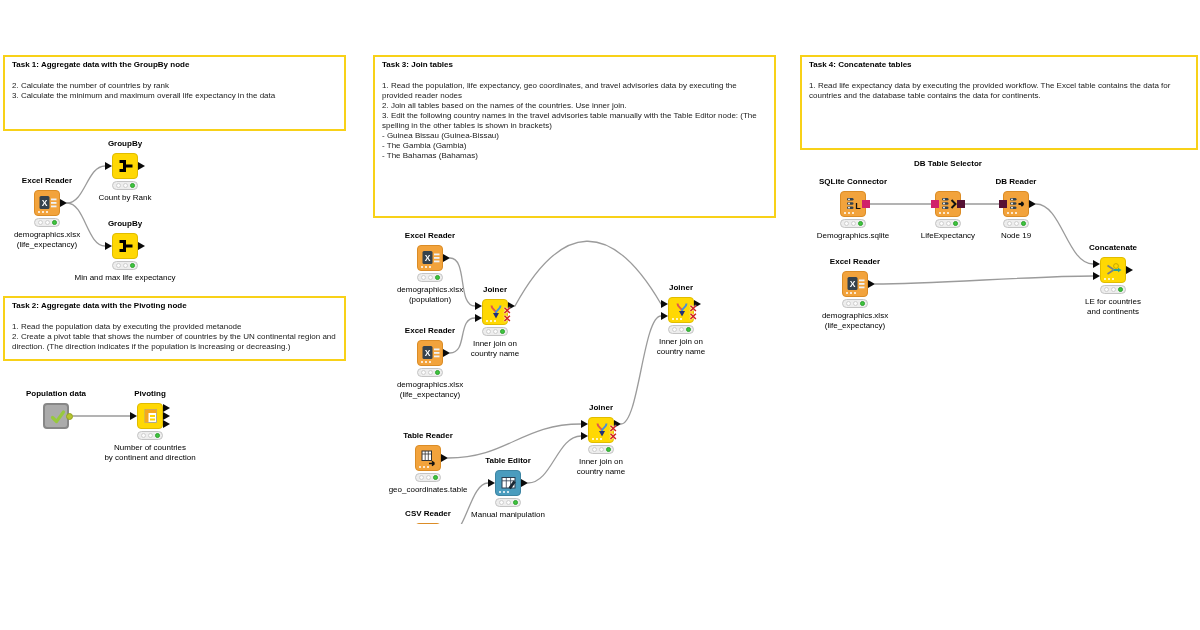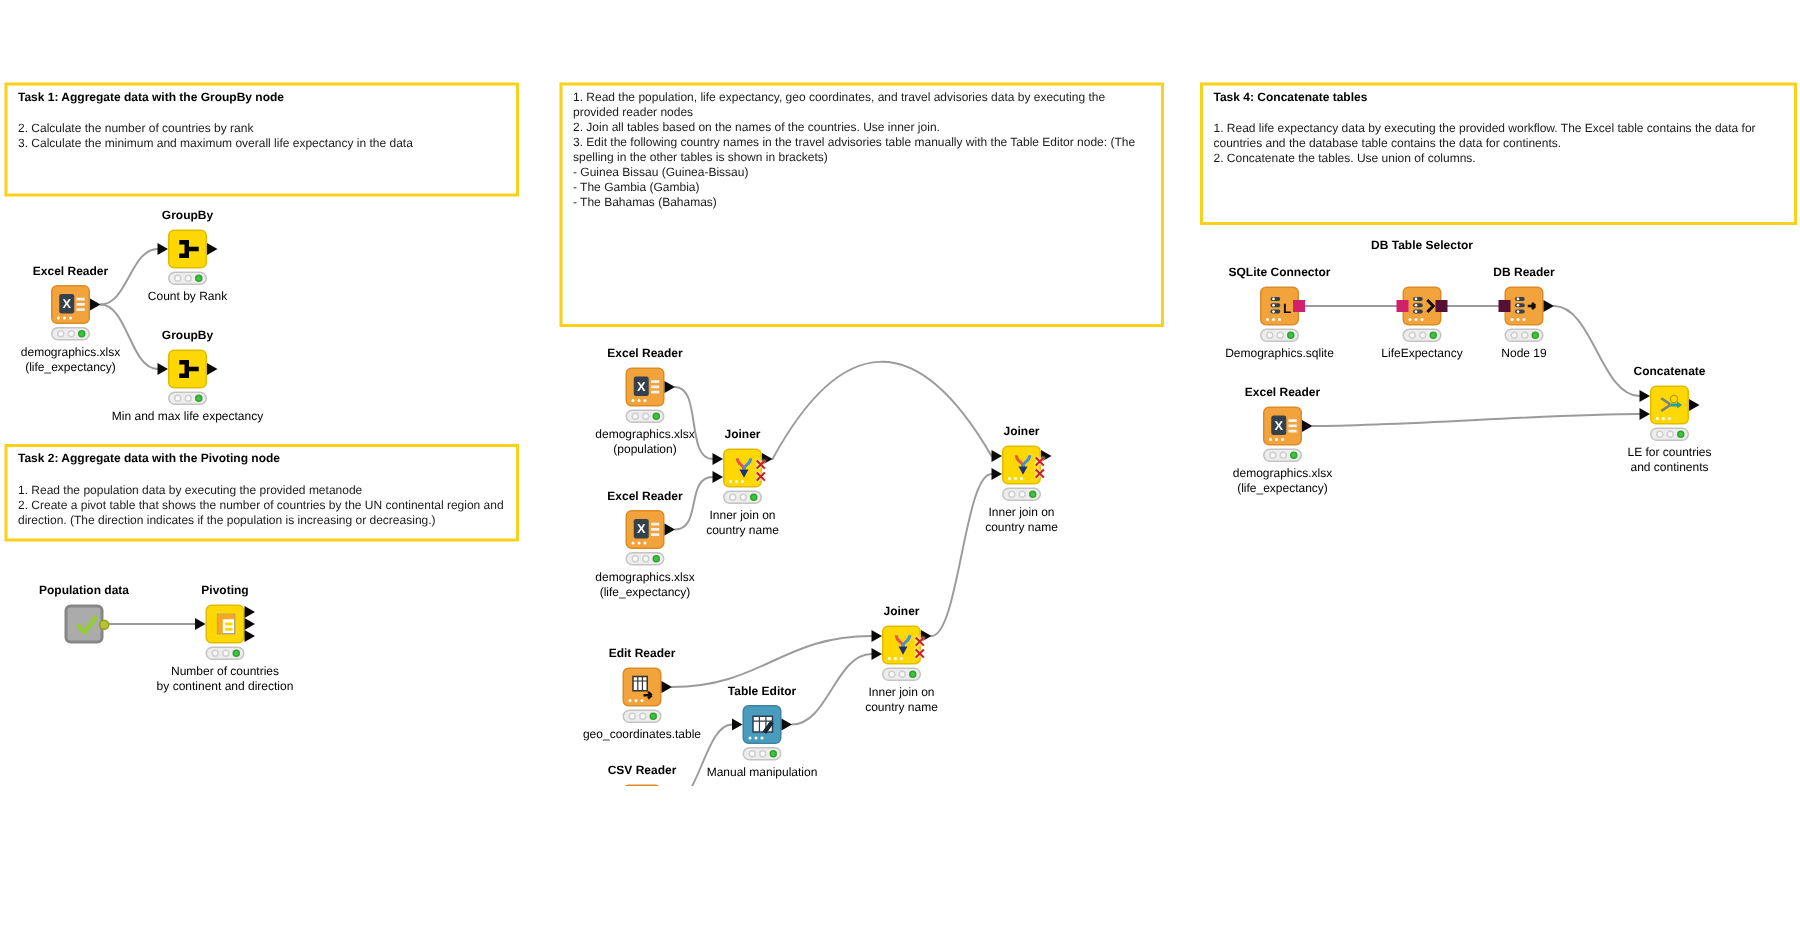--- a/index.html
+++ b/index.html
@@ -54,31 +54,31 @@
       <div class="annotation-title">Task 1: Aggregate data with the GroupBy node</div>
       <div class="annotation-line">2. Calculate the number of countries by rank</div>
       <div class="annotation-line">3. Calculate the minimum and maximum overall life expectancy in the data</div>
     </div>
     <div class="annotation" style="left: 3px; top: 296px; width: 343px; height: 65px;">
       <div class="annotation-title">Task 2: Aggregate data with the Pivoting node</div>
       <div class="annotation-line">1. Read the population data by executing the provided metanode</div>
       <div class="annotation-line">2. Create a pivot table that shows the number of countries by the UN continental region and direction. (The direction indicates if the population is increasing or decreasing.)</div>
     </div>
     <div class="annotation" style="left: 373px; top: 55px; width: 403px; height: 163px;">
+      <div class="annotation-title">Task 3: Join tables</div>
       <div class="annotation-line">1. Read the population, life expectancy, geo coordinates, and travel advisories data by executing the provided reader nodes</div>
       <div class="annotation-line">2. Join all tables based on the names of the countries. Use inner join.</div>
       <div class="annotation-line">3. Edit the following country names in the travel advisories table manually with the Table Editor node: (The spelling in the other tables is shown in brackets)</div>
       <div class="annotation-line">- Guinea Bissau (Guinea-Bissau)</div>
       <div class="annotation-line">- The Gambia (Gambia)</div>
       <div class="annotation-line">- The Bahamas (Bahamas)</div>
     </div>
     <div class="annotation" style="left: 800px; top: 55px; width: 398px; height: 95px;">
       <div class="annotation-title">Task 4: Concatenate tables</div>
       <div class="annotation-line">1. Read life expectancy data by executing the provided workflow. The Excel table contains the data for countries and the database table contains the data for continents.</div>
-      <div class="annotation-line">2. Concatenate the tables. Use union of columns.</div>
     </div>
     <div class="node-label" style="left: 47px; top: 176px;">Excel Reader</div>
     <div class="node-square c-orange" style="left: 34px; top: 190px;">
       <div class="node-icon">
         <svg viewBox="0 0 18 18">
           <rect x="0.5" y="2" width="10" height="13" rx="1.5" fill="#35424d"></rect>
           <text x="5.5" y="11.5" font-size="8.5" font-weight="bold" fill="#fff" text-anchor="middle" font-family="sans-serif">X</text>
           <rect x="12" y="4.5" width="5.5" height="1.8" fill="#eef2f5"></rect>
           <rect x="12" y="8" width="5.5" height="1.8" fill="#eef2f5"></rect>
           <rect x="12" y="11.5" width="5.5" height="1.8" fill="#eef2f5"></rect>
@@ -231,21 +231,21 @@
     <div class="port-tri" style="left: 508px; top: 301.5px;"></div>
     <span class="redx" style="left: 503px; top: 306px;">✕</span>
     <span class="redx" style="left: 503px; top: 314px;">✕</span>
     <div class="status" style="left: 482px; top: 327px;">
       <span class="dot"></span>
       <span class="dot"></span>
       <span class="dot on"></span>
     </div>
     <div class="node-sub" style="left: 495px; top: 339px;">Inner join on</div>
     <div class="node-sub" style="left: 495px; top: 349px;">country name</div>
-    <div class="node-label" style="left: 428px; top: 431px;">Edit Reader</div>
+    <div class="node-label" style="left: 428px; top: 431px;">Table Reader</div>
     <div class="node-square c-orange" style="left: 415px; top: 445px;">
       <div class="node-icon">
         <svg viewBox="0 0 18 18">
           <rect x="2" y="2" width="9.5" height="9.5" fill="#fff" stroke="#333" stroke-width="1"></rect>
           <path d="M2,5 H11.5 M5.2,2 V11.5 M8.3,2 V11.5" stroke="#333" stroke-width="0.8"></path>
           <path d="M9,14.5 H14.5 M14.5,14.5 l-2.5,-2.2 M14.5,14.5 l-2.5,2.2" stroke="#111" stroke-width="1.6" fill="none"></path>
         </svg>
       </div>
       <div class="node-dots">
         <i></i>

